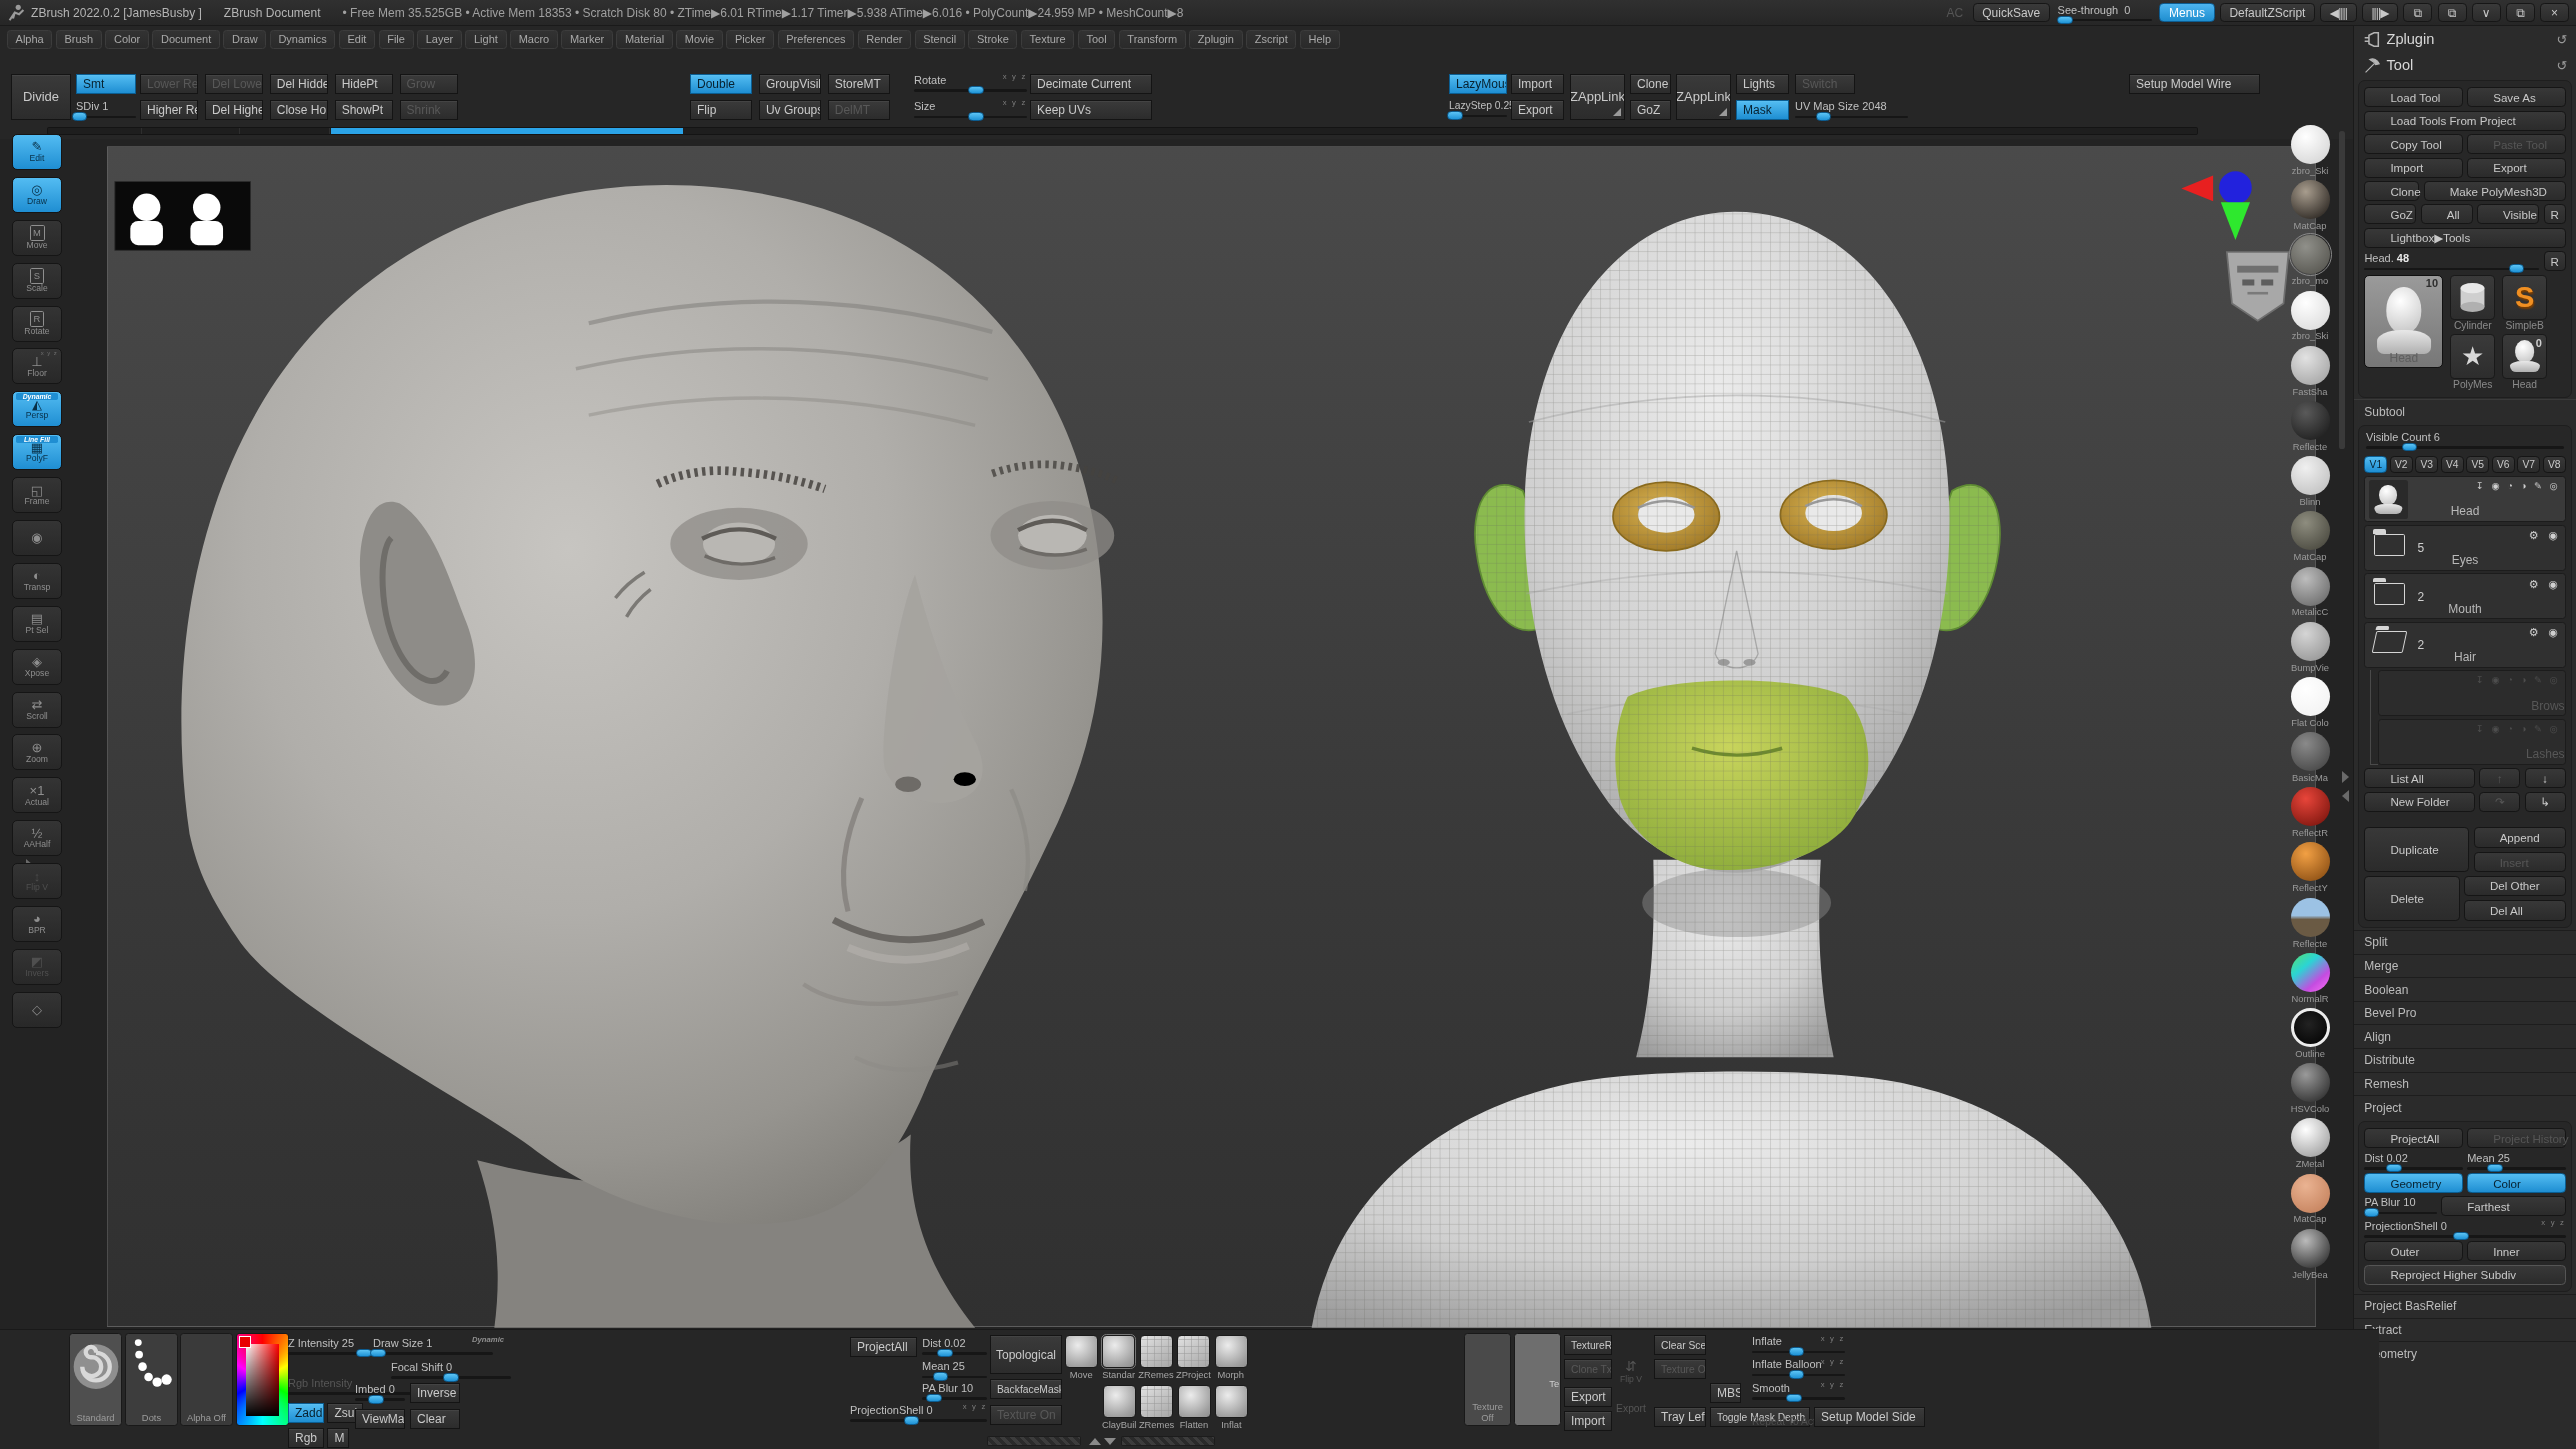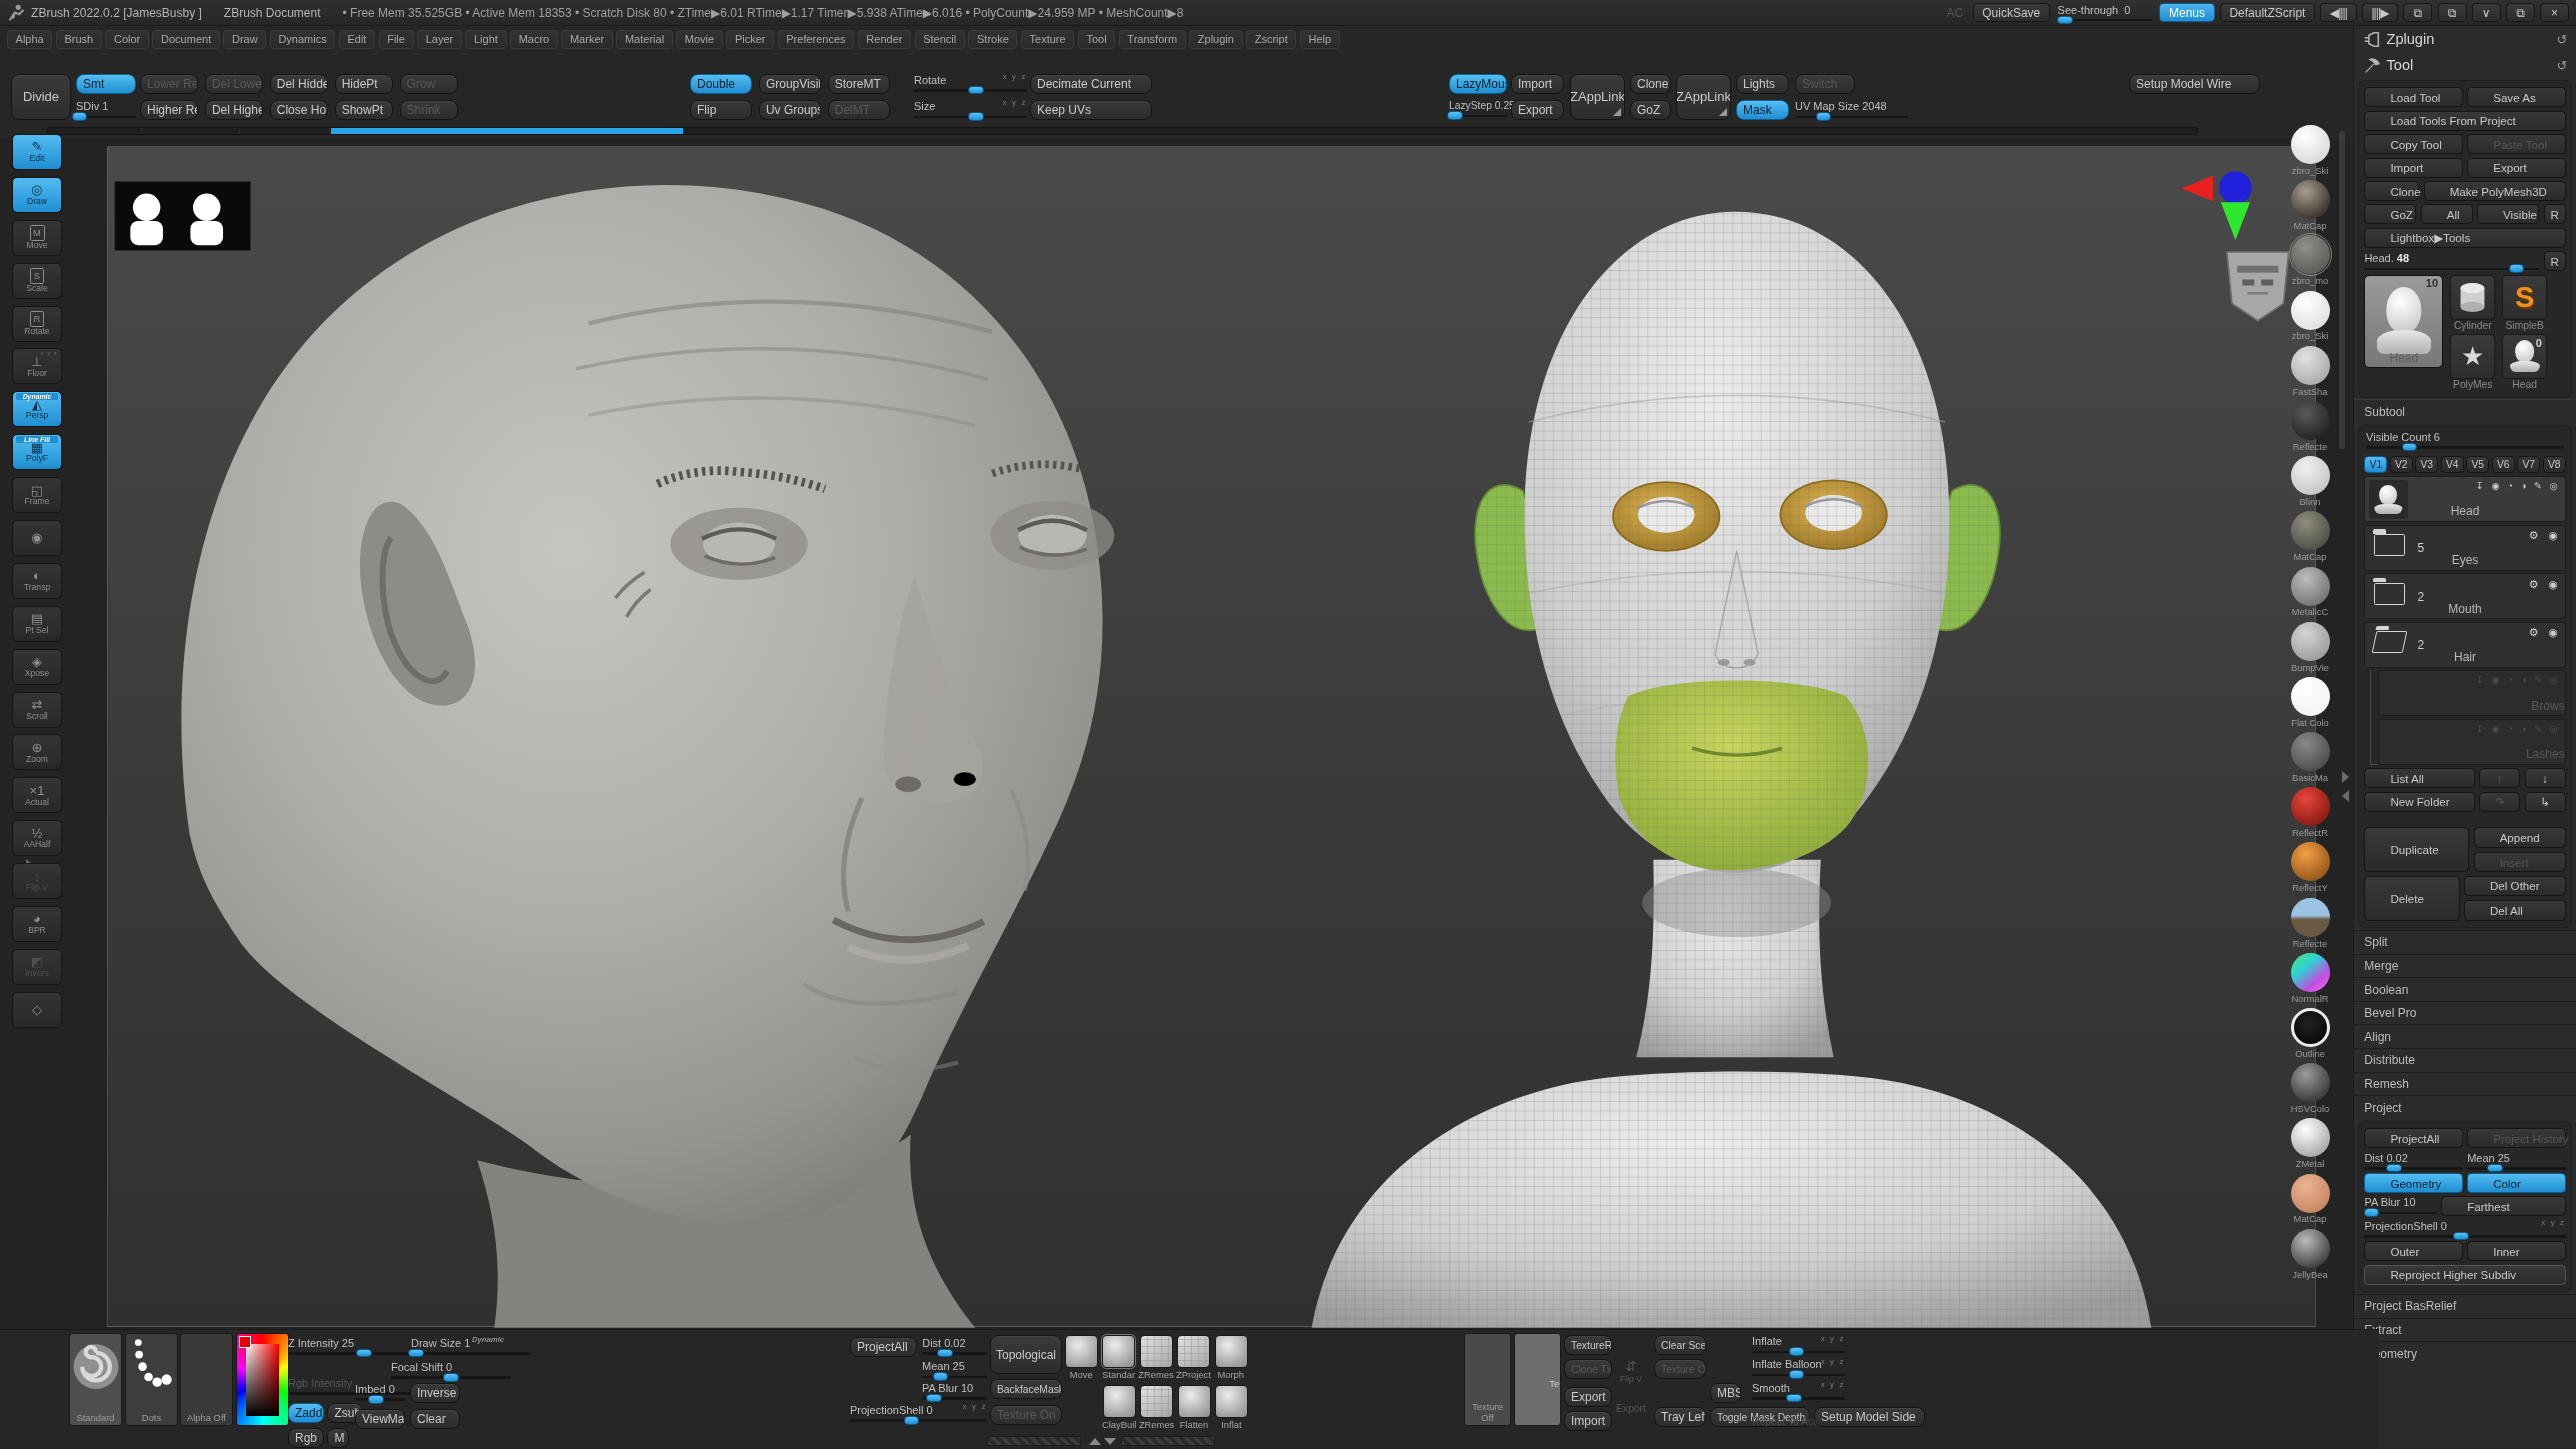--- a/index.html
+++ b/index.html
@@ -18,21 +18,21 @@
   .winbtn { width:29px; justify-content:center; }
 
   
   #menubar { position:absolute; left:0; top:26px; width:2576px; height:27.5px;
     background:#262626; border-bottom:0.9px solid #1b1b1b; display:flex; align-items:center; padding-left:6.9px; }
   .menu-item { background:linear-gradient(#323232,#2a2a2a); border:0.9px solid #3c3c3c; border-radius:3.4px;
     font-size:11px; color:#a9a9a9; height:19px; display:flex; align-items:center; padding:0 7.7px; margin-right:3.4px; }
 
   
   #toolbar { position:absolute; left:0; top:53px; width:2576px; height:86px; background:#262626; }
-  .btn { background:linear-gradient(#3a3a3a,#2c2c2c); border:0.9px solid #141414; border-radius:8px;
+  .btn { background:linear-gradient(#3a3a3a,#2c2c2c); border:0.9px solid #141414; border-radius:0;
     box-shadow:inset 0 0.9px 0 rgba(255,255,255,.05); color:#cacaca; font-size:12px;
     height:20px; display:flex; align-items:center; padding:0 6px; white-space:nowrap; overflow:hidden; }
   .btn.on { background:linear-gradient(#54bdf2,#1e8ed2); color:#07212f; border-color:#0b5e92; }
   .btn.dim { color:#585858; }
   .btn.tall { height:46px; justify-content:center; font-size:13px; }
   .grp { position:absolute; top:20.6px; display:flex; flex-direction:column; gap:6.9px; }
   .grp .btn { width:100%; }
   .pcol { display:flex; flex-direction:column; gap:6.9px; width:58px; }
   .sl { position:relative; }
   .sl-label { font-size:11px; color:#c0c0c0; display:block; white-space:nowrap; }
@@ -1057,21 +1057,21 @@
       <div class="sl-track">
           <div class="sl-handle" style="left: 42%;"></div>
         </div>
     </div>
     <div class="btn" style="margin-top:7.7px">ViewMask</div>
   </div>
   <div class="abs" style="left:410px;top:53px;width:50px">
     <div class="btn">Inverse</div>
     <div class="btn" style="margin-top:6px">Clear</div>
   </div>
-  <div class="abs" style="left:411px;top:6.9px;width:120px">
+  <div class="abs" style="left:373px;top:6.9px;width:120px">
     <div class="sl">
       <span class="sl-label">Draw Size 1</span>
       <div class="sl-track">
           <div class="sl-handle" style="left: 4%;"></div>
         </div>
     </div>
   </div>
   <span class="abs" style="left:472px;top:5.2px;font-size:7.7px;font-weight:bold;font-style:italic;color:#8f8f8f">Dynamic</span>
   <div class="abs" style="left:391px;top:31px;width:120px">
     <div class="sl">

